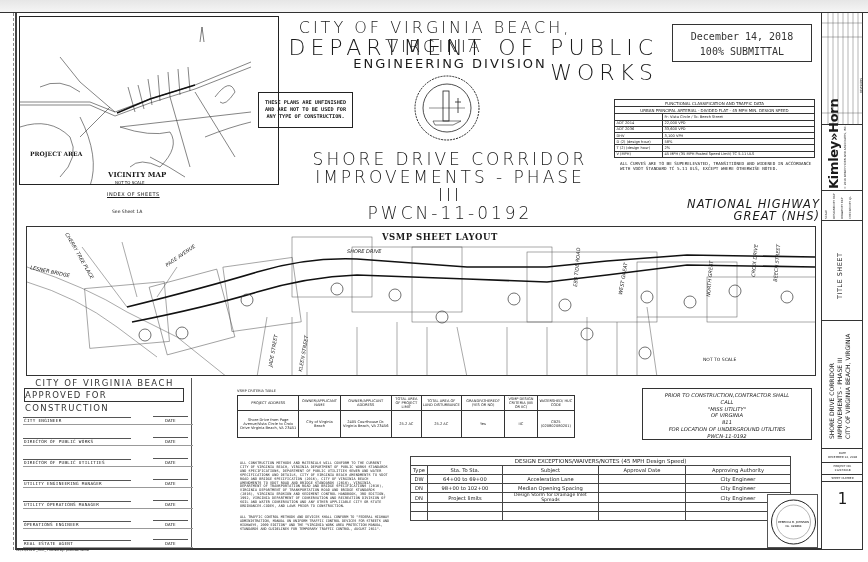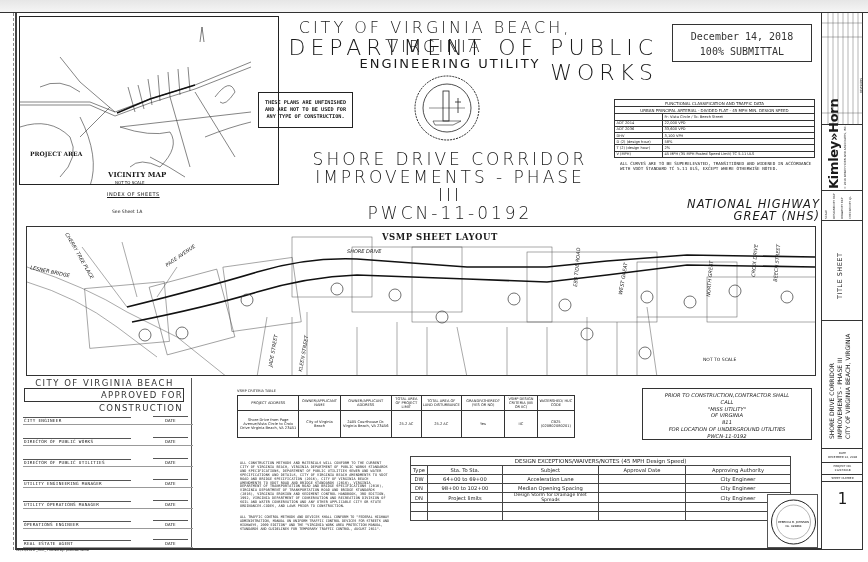--- a/index.html
+++ b/index.html
@@ -38,21 +38,21 @@
   .nhs { left: 680px; top: 198px; width: 140px; text-align: right; font-style: italic; font-size: 11.5px; line-height: 12px; letter-spacing: 1px; }
 
   
   .plan { left: 26px; top: 226px; width: 790px; height: 150px; border: 1px solid #333; overflow: hidden; }
   .plan-title { position:absolute; left:355px; top:5px; font-family:"DejaVu Serif", serif; font-weight:bold; font-size:8.5px; letter-spacing:0.5px; }
   .not-scale { position:absolute; left:676px; top:130px; font-size:4.5px; }
 
   
   .approval { left: 17px; top: 378px; width: 175px; height: 170px; border-right: 1px solid #555; }
   .ap-head { position:absolute; left:0; top:0; width:175px; text-align:center; font-size: 8.5px; letter-spacing: 1.5px; color:#333; }
-  .ap-box { position:absolute; left:7px; top:10px; width:160px; height:14px; border:1px solid #333; text-align:right; font-size: 8.5px; letter-spacing: 1.3px; color:#333; line-height:13px; }
+  .ap-box { position:absolute; left:7px; top:10px; width:160px; height:14px; border:1px solid #333; text-align:left; font-size: 8.5px; letter-spacing: 1.3px; color:#333; line-height:13px; }
   .ap-row { position:absolute; left:6px; width:170px; height:20px; border-bottom: 1px solid #999; }
   .ap-row .lab { position:absolute; left:1px; bottom:1px; font-size:4.3px; letter-spacing:0.3px; font-family:"DejaVu Sans Mono", monospace; }
   .ap-row .dl { position:absolute; left:130px; bottom:1px; font-size:4.3px; font-family:"DejaVu Sans Mono", monospace; width:35px; border-top:1px solid #555; text-align:center; padding-top:1px; }
   .ap-row .line { position:absolute; left:0; bottom:6px; width:108px; border-top:1px solid #555; }
   .footer-note { left: 16px; top: 548px; font-size: 3.3px; font-style: italic; }
 
   
   .vsmp-label { left: 237px; top: 389px; font-size: 3.5px; }
   .vsmp { left: 237px; top: 395px; width: 338px; border-collapse: collapse; font-size: 3.6px; text-align:center; }
   .vsmp td { border: 0.6px solid #333; padding: 1px; }
@@ -110,21 +110,21 @@
   </svg>
   <div class="proj-area">PROJECT AREA</div>
   <div class="vm-title">VICINITY MAP</div>
   <div class="vm-sub">NOT TO SCALE</div>
 </div>
 <div class="abs index">INDEX OF SHEETS</div>
 <div class="abs index-sub">See Sheet 1A</div>
 
 <div class="abs h1">CITY OF VIRGINIA BEACH, VIRGINIA</div>
 <div class="abs h2">DEPARTMENT OF PUBLIC WORKS</div>
-<div class="abs h3">ENGINEERING UTILITY</div>
+<div class="abs h3">ENGINEERING DIVISION</div>
 <div class="abs submittal">
   <div>December 14, 2018</div>
   <div>100% SUBMITTAL</div>
 </div>
 <div class="abs warning">THESE PLANS ARE UNFINISHED AND ARE NOT TO BE USED FOR ANY TYPE OF CONSTRUCTION.</div>
 <div class="abs seal">
   <svg width="68" height="70" viewBox="0 0 68 70">
     <circle cx="34" cy="35" r="32" fill="none" stroke="#222" stroke-width="1" stroke-dasharray="2 1"></circle>
     <circle cx="34" cy="35" r="24" fill="none" stroke="#222" stroke-width="0.8"></circle>
     <rect x="30" y="18" width="6" height="30" fill="none" stroke="#222" stroke-width="0.8"></rect>

